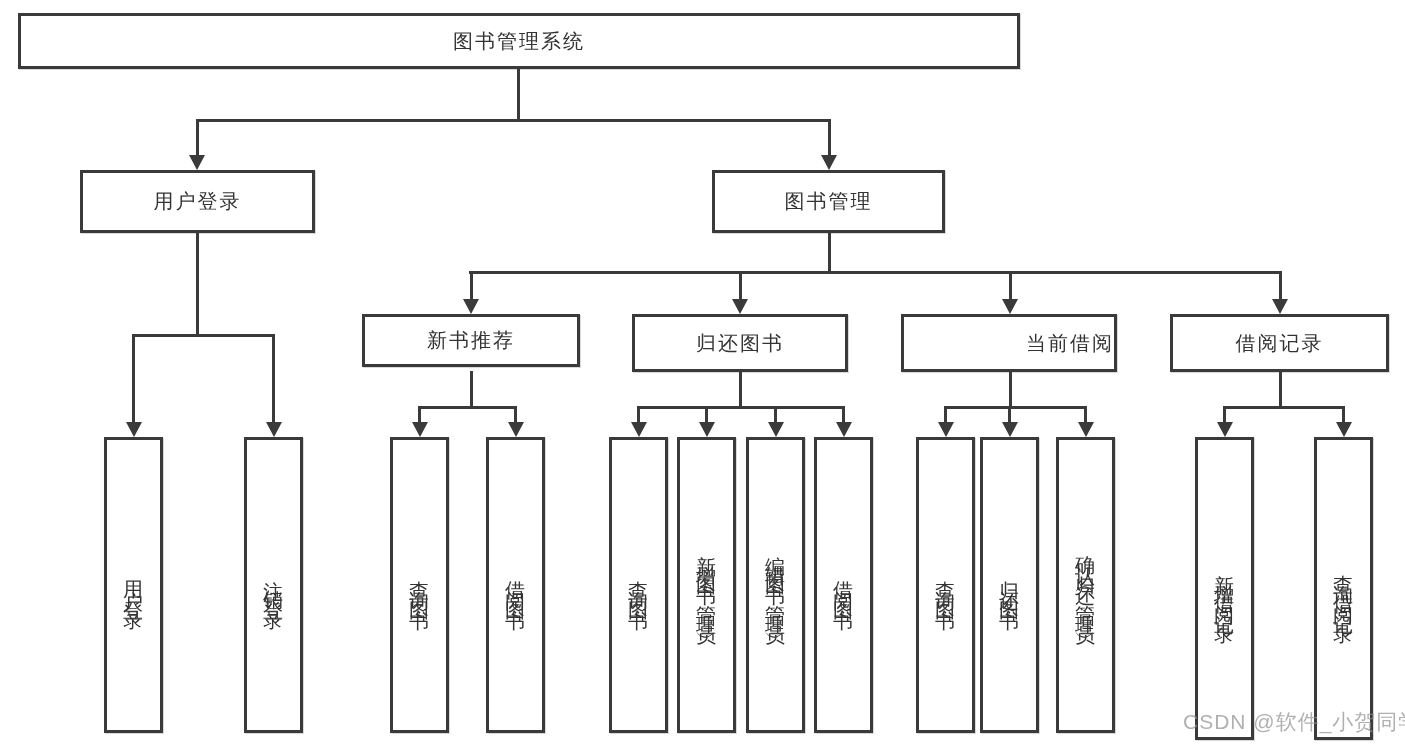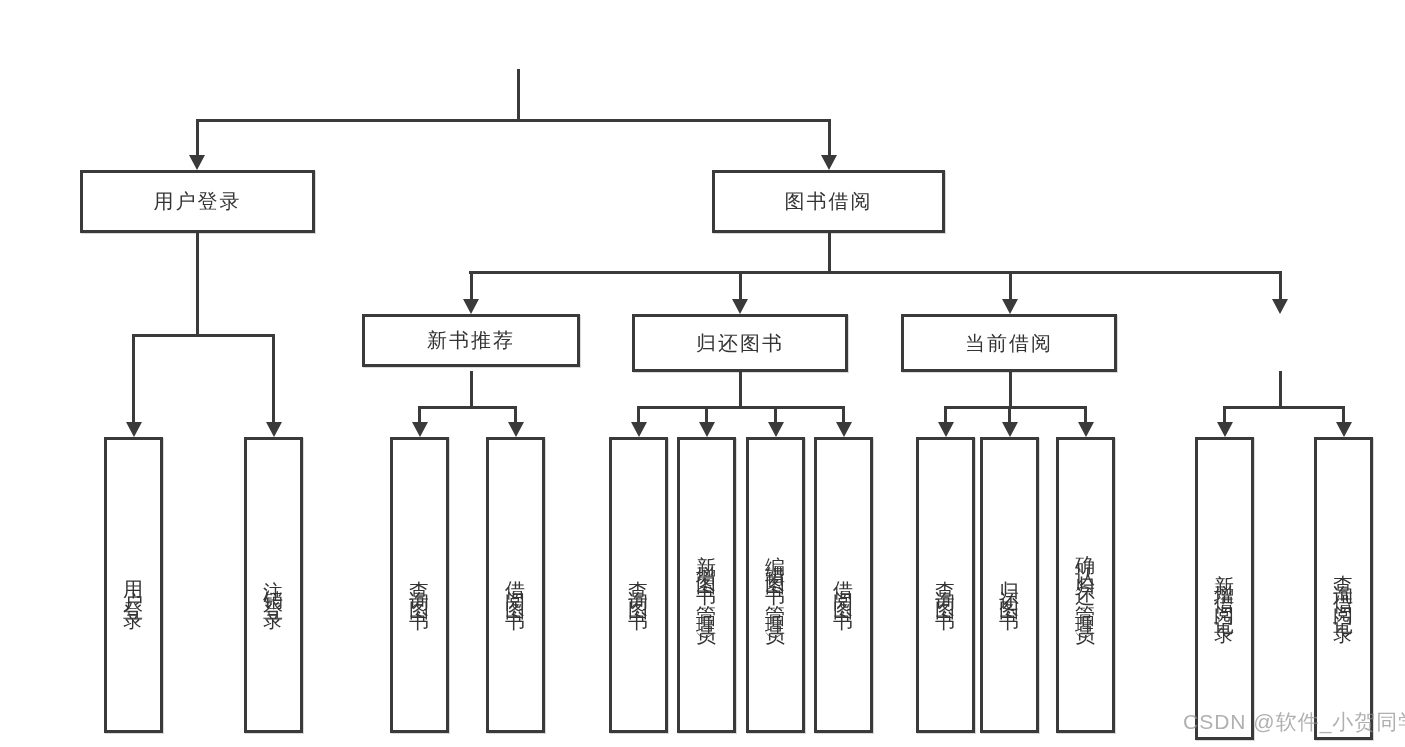--- a/index.html
+++ b/index.html
@@ -53,35 +53,38 @@
     letter-spacing: 1px;
     white-space: nowrap;
     z-index: 5;
   }
 </style>
 </head>
 <body>
 
 <div id="stage">
 
+  <div class="box" style="left:18px; top:13px; width:1002px; height:56px;">
+    <span>图书管理系统</span>
+  </div>
 
   <div>
     <div class="line" style="left:517px; top:69px; width:3px; height:52px;"></div>
     <div class="line" style="left:196px; top:119px; width:635px; height:3px;"></div>
     <div class="line" style="left:195.5px; top:119px; width:3px; height:38px;"></div>
     <div class="arrow" style="left:189px; top:155px;"></div>
     <div class="line" style="left:827.5px; top:119px; width:3px; height:38px;"></div>
     <div class="arrow" style="left:821px; top:155px;"></div>
   </div>
 
   <div class="box" style="left:80px; top:170px; width:235px; height:63px;">
     <span>用户登录</span>
   </div>
   <div class="box" style="left:712px; top:170px; width:233px; height:63px;">
-    <span>图书借阅</span>
+    <span>图书管理</span>
   </div>
 
   <div>
     <div class="line" style="left:196px; top:232px; width:3px; height:105px;"></div>
     <div class="line" style="left:131.5px; top:334px; width:143px; height:3px;"></div>
     <div class="line" style="left:132px; top:334px; width:3px; height:90px;"></div>
     <div class="arrow" style="left:125.5px; top:422px;"></div>
     <div class="line" style="left:272px; top:334px; width:3px; height:90px;"></div>
     <div class="arrow" style="left:265.5px; top:422px;"></div>
   </div>
@@ -98,22 +101,25 @@
     <div class="line" style="left:1278.5px; top:271px; width:3px; height:30px;"></div>
     <div class="arrow" style="left:1272px; top:299px;"></div>
   </div>
 
   <div class="box" style="left:362px; top:314px; width:218px; height:53px;">
     <span>新书推荐</span>
   </div>
   <div class="box" style="left:632px; top:314px; width:216px; height:58px;">
     <span>归还图书</span>
   </div>
-  <div class="box" style="left:901px; top:314px; width:216px; height:58px;">
+  <div class="box" style="left:901px; top:314px; width:216px; height:58px;justify-content:flex-end;">
     <span>当前借阅</span>
+  </div>
+  <div class="box" style="left:1170px; top:314px; width:219px; height:58px;">
+    <span>借阅记录</span>
   </div>
 
   <div>
     <div class="line" style="left:469.5px; top:371px; width:3px; height:38px;"></div>
     <div class="line" style="left:418px; top:406px; width:99px; height:3px;"></div>
     <div class="line" style="left:418px; top:406px; width:3px; height:18px;"></div>
     <div class="arrow" style="left:411.5px; top:422px;"></div>
     <div class="line" style="left:514px; top:406px; width:3px; height:18px;"></div>
     <div class="arrow" style="left:507.5px; top:422px;"></div>
   </div>

